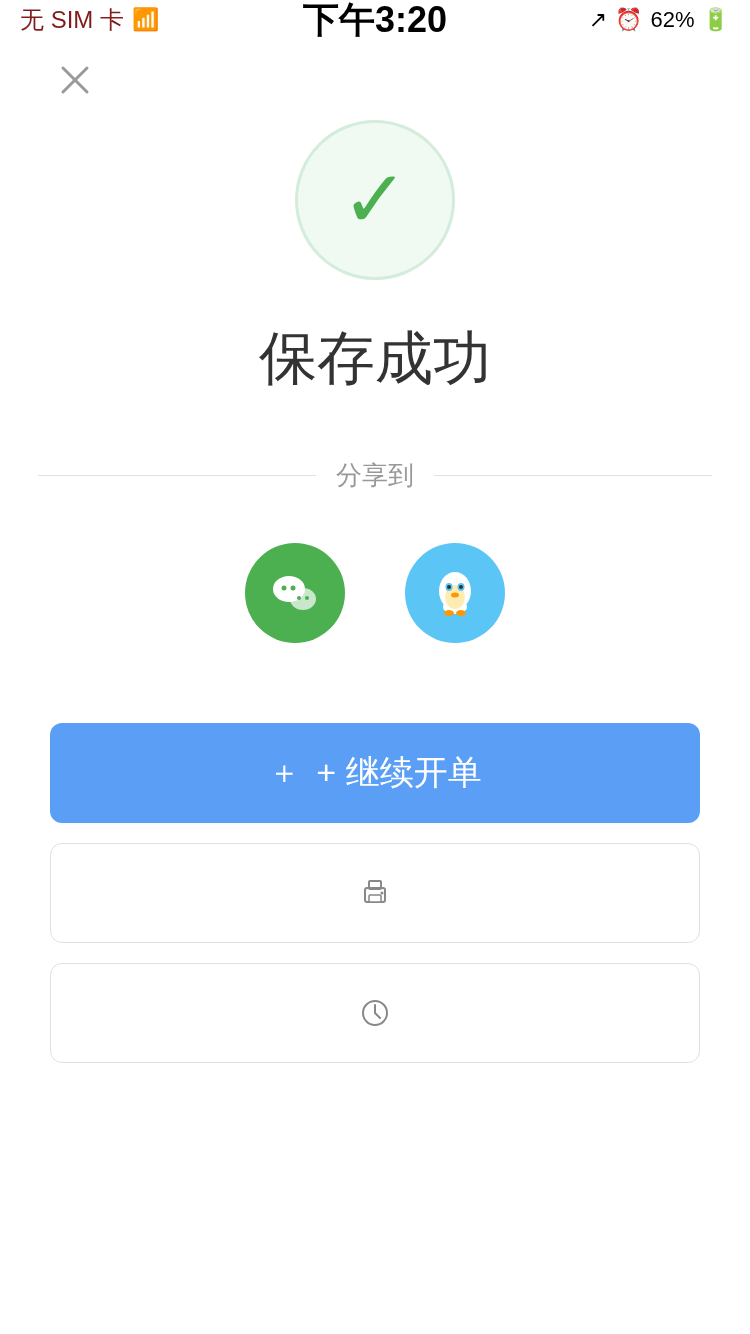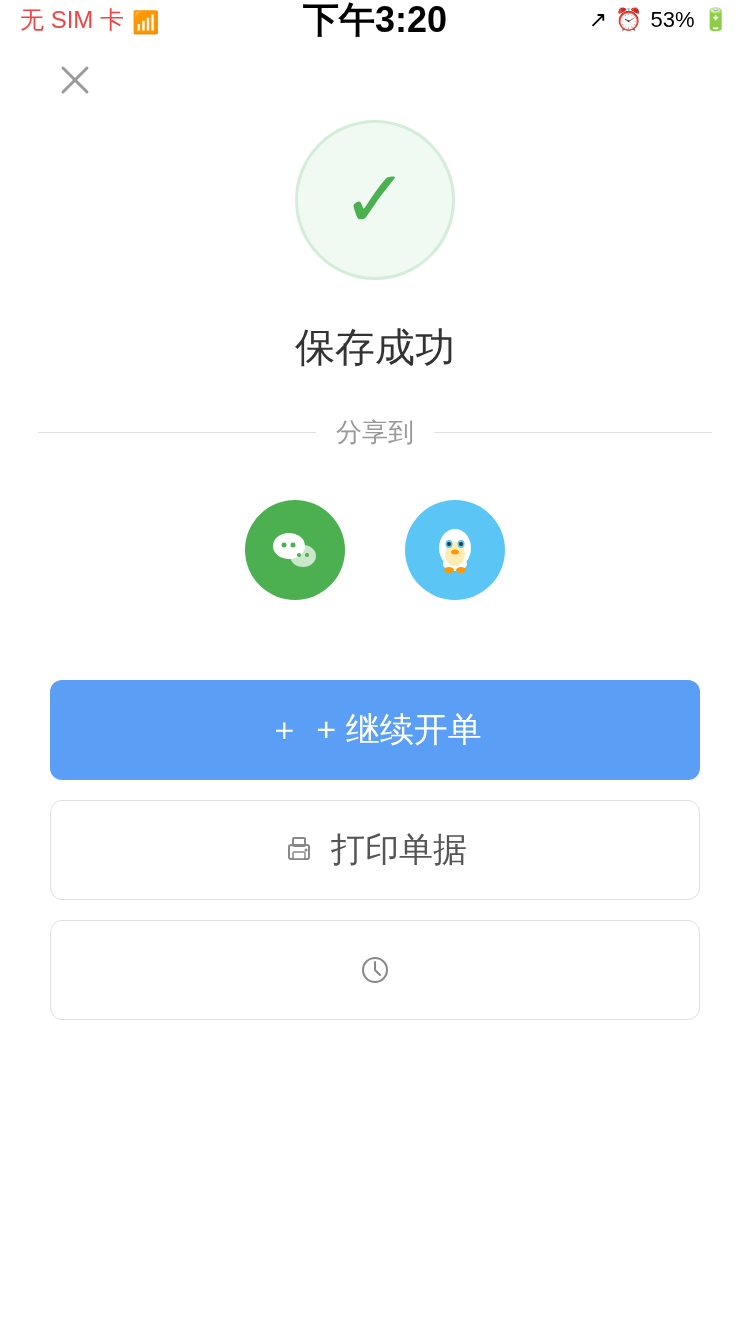--- a/index.html
+++ b/index.html
@@ -20,25 +20,25 @@
       height: 40px;
       display: flex;
       align-items: center;
       justify-content: space-between;
       padding: 0 20px;
       background: #fff;
     }
 
     .status-left {
       display: flex;
-      align-items: flex-end;
+      align-items: center;
       gap: 8px;
       font-size: 24px;
       font-weight: 500;
-      color: #ef4444;
+      color: #7f1d1d;
     }
 
     .status-left .wifi-icon {
       font-size: 22px;
     }
 
     .status-center {
       font-size: 36px;
       font-weight: 600;
       color: #000;
@@ -95,24 +95,24 @@
     }
 
     .checkmark {
       color: #4caf50;
       font-size: 80px;
       line-height: 1;
     }
 
     
     .success-title {
-      font-size: 40px;
+      font-size: 58px;
       font-weight: 500;
       color: #333;
-      margin-bottom: 40px;
+      margin-bottom: 60px;
     }
 
     
     .share-divider {
       width: 100%;
       display: flex;
       align-items: center;
       padding: 0 38px;
       margin-bottom: 50px;
     }
@@ -208,21 +208,21 @@
 
 <div class="status-bar">
   <div class="status-left">
     <span>无 SIM 卡</span>
     <span class="wifi-icon">📶</span>
   </div>
   <div class="status-center">下午3:20</div>
   <div class="status-right">
     <span>↗</span>
     <span>⏰</span>
-    <span>53%</span>
+    <span>62%</span>
     <span>🔋</span>
   </div>
 </div>
 
 <div class="close-btn">
   <svg viewBox="0 0 32 32" fill="none" xmlns="http://www.w3.org/2000/svg">
     <line x1="4" y1="4" x2="28" y2="28" stroke="#999" stroke-width="3" stroke-linecap="round"></line>
     <line x1="28" y1="4" x2="4" y2="28" stroke="#999" stroke-width="3" stroke-linecap="round"></line>
   </svg>
 </div>
@@ -288,21 +288,20 @@
 
     <button class="btn-secondary">
       <span class="btn-icon">
         <svg width="32" height="32" viewBox="0 0 32 32" fill="none" xmlns="http://www.w3.org/2000/svg">
           <rect x="6" y="11" width="20" height="14" rx="2" stroke="#888" stroke-width="2"></rect>
           <rect x="10" y="4" width="12" height="8" rx="1" stroke="#888" stroke-width="2"></rect>
           <rect x="10" y="18" width="12" height="7" rx="1" fill="white" stroke="#888" stroke-width="1.5"></rect>
           <circle cx="23" cy="16" r="1.5" fill="#888"></circle>
         </svg>
       </span>
-      <span>打印单据</span>
     </button>
 
     <button class="btn-secondary">
       <span class="btn-icon">
         <svg width="32" height="32" viewBox="0 0 32 32" fill="none" xmlns="http://www.w3.org/2000/svg">
           <circle cx="16" cy="16" r="12" stroke="#888" stroke-width="2"></circle>
           <polyline points="16,8 16,16 21,21" stroke="#888" stroke-width="2" stroke-linecap="round" stroke-linejoin="round"></polyline>
         </svg>
       </span>
     </button>

